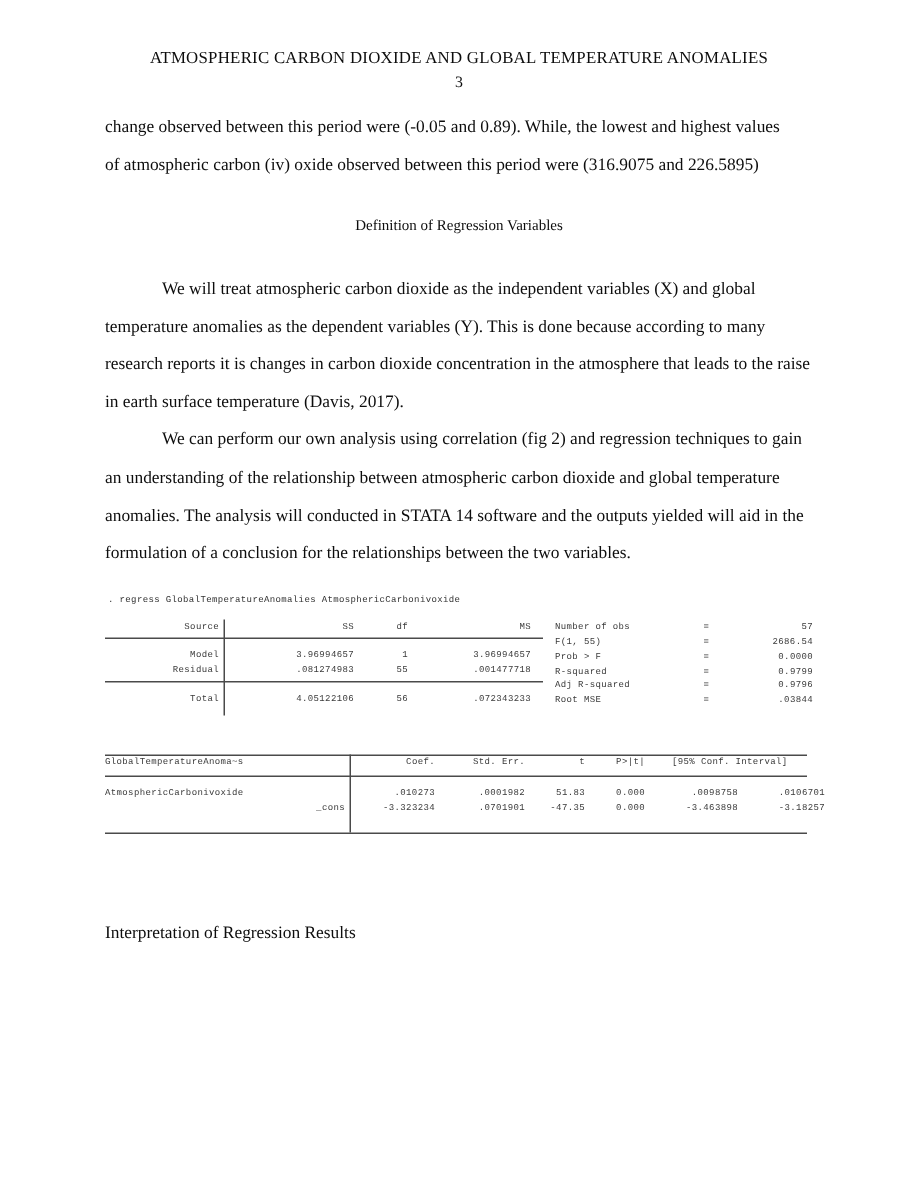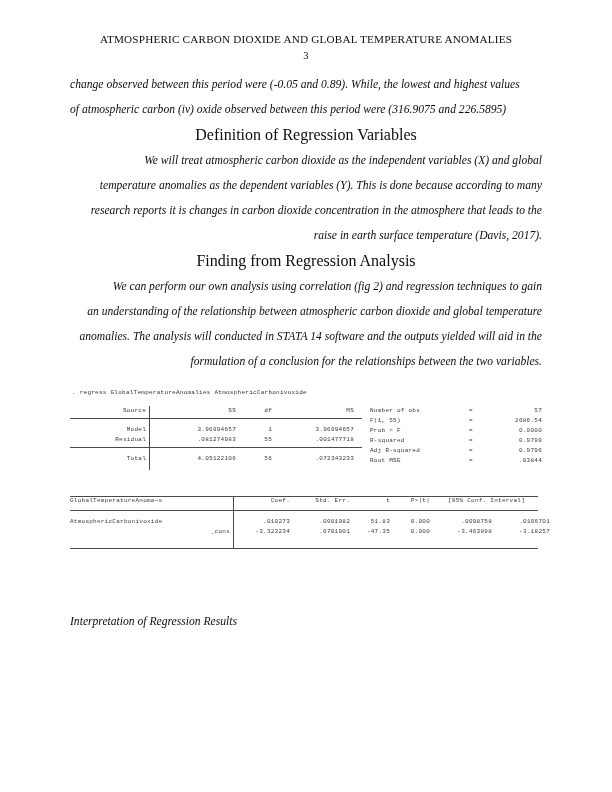--- a/index.html
+++ b/index.html
@@ -43,29 +43,27 @@
     top: 72px;
     left: 70px;
     width: 472px;
   }
   p.body-text {
     margin: 0;
     font-size: 11.6px;
     line-height: 25.2px;
     text-align: left;
     text-indent: 0;
-    font-style: italic;
   }
   p.body-text.indent {
     text-indent: 38px;
-    text-align: right;
   }
   p.heading-centered {
-    margin: 0;
-    font-size: 16px;
+    margin: 16px;
+    font-size: 10px;
     line-height: 25.2px;
     text-align: center;
   }
   
   .stata {
     margin-top: 14px;
     font-family: "Liberation Mono", "DejaVu Sans Mono", monospace;
     font-size: 6.0px;
     line-height: 9.6px;
     color: #3a3a3a;
@@ -156,21 +154,20 @@
 
   <div class="content">
 
     <p class="body-text">change observed between this period were (-0.05 and 0.89). While, the lowest and highest values</p>
     <p class="body-text">of atmospheric carbon (iv) oxide observed between this period were (316.9075 and 226.5895)</p>
 
     <p class="heading-centered">Definition of Regression Variables</p>
 
     <p class="body-text indent">We will treat atmospheric carbon dioxide as the independent variables (X) and global temperature anomalies as the dependent variables (Y). This is done because according to many research reports it is changes in carbon dioxide concentration in the atmosphere that leads to the raise in earth surface temperature (Davis, 2017).</p>
 
-    <p class="heading-centered">Finding from Regression Analysis</p>
 
     <p class="body-text indent">We can perform our own analysis using correlation (fig 2) and regression techniques to gain an understanding of the relationship between atmospheric carbon dioxide and global temperature anomalies. The analysis will conducted in STATA 14 software and the outputs yielded will aid in the formulation of a conclusion for the relationships between the two variables.</p>
 
     <div class="stata">
 
       <div class="stata-cmd">. regress GlobalTemperatureAnomalies AtmosphericCarbonivoxide</div>
 
       <div class="anova">
 
         <div class="anova-left">

